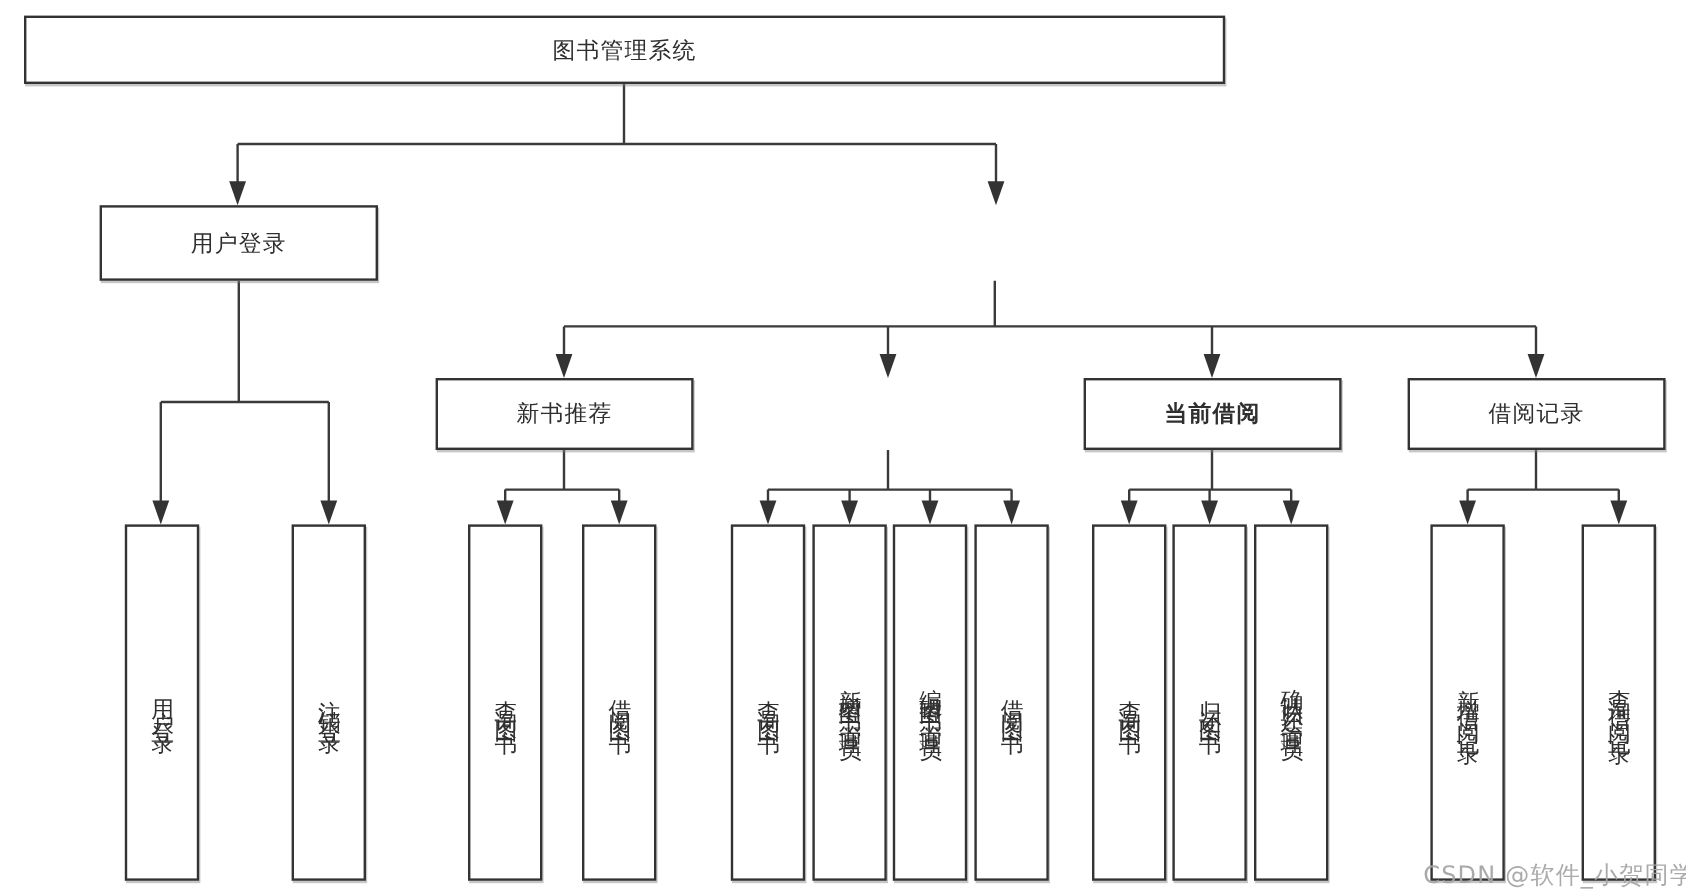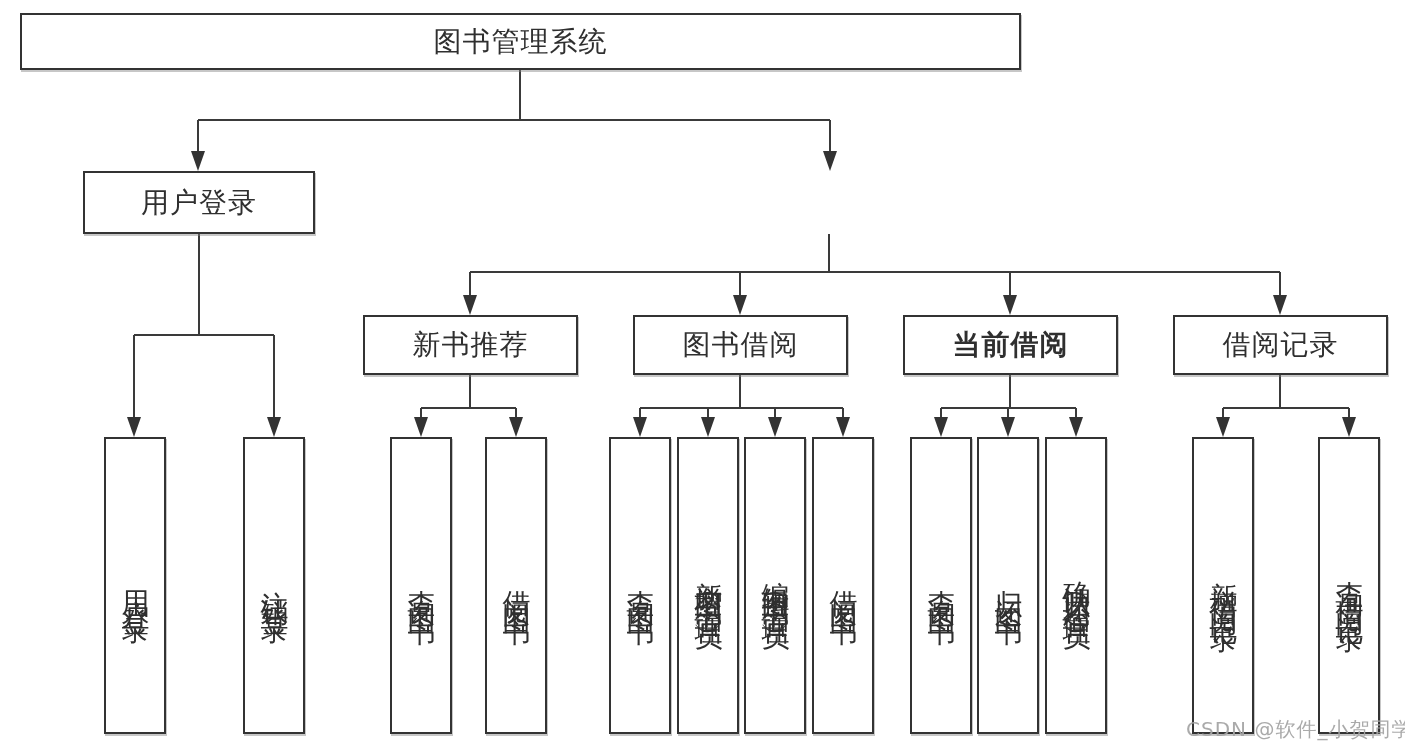--- a/index.html
+++ b/index.html
@@ -25,21 +25,21 @@
   .node {
     position: absolute;
     box-sizing: border-box;
     background: #ffffff;
     border: 2px solid #333333;
     box-shadow: 1px 2px 0 rgba(130,130,130,0.45);
     display: flex;
     align-items: center;
     justify-content: center;
     color: #2f2f2f;
-    font-size: 28px;
+    font-size: 19px;
     letter-spacing: 1px;
     z-index: 2;
   }
   .leaf {
     top: 437px;
     width: 62px;
     height: 297px;
   }
   .leaf .vtext {
     writing-mode: vertical-rl;
@@ -114,23 +114,20 @@
     <span>图书管理系统</span>
   </div>
 
   <div class="node" style="left:83px; top:171px; width:232px; height:63px;">
     <span>用户登录</span>
   </div>
 
   <div class="node" style="left:363px; top:315px; width:215px; height:60px;justify-content:center;">
     <span>新书推荐</span>
   </div>
-  <div class="node" style="left:633px; top:315px; width:215px; height:60px;">
-    <span>图书借阅</span>
-  </div>
   <div class="node" style="left:903px; top:315px; width:215px; height:60px;font-weight:bold;">
     <span>当前借阅</span>
   </div>
   <div class="node" style="left:1173px; top:315px; width:215px; height:60px;">
     <span>借阅记录</span>
   </div>
 
   <div class="node leaf" style="left:104px;">
     <span class="vtext">用户登录</span>
   </div>

